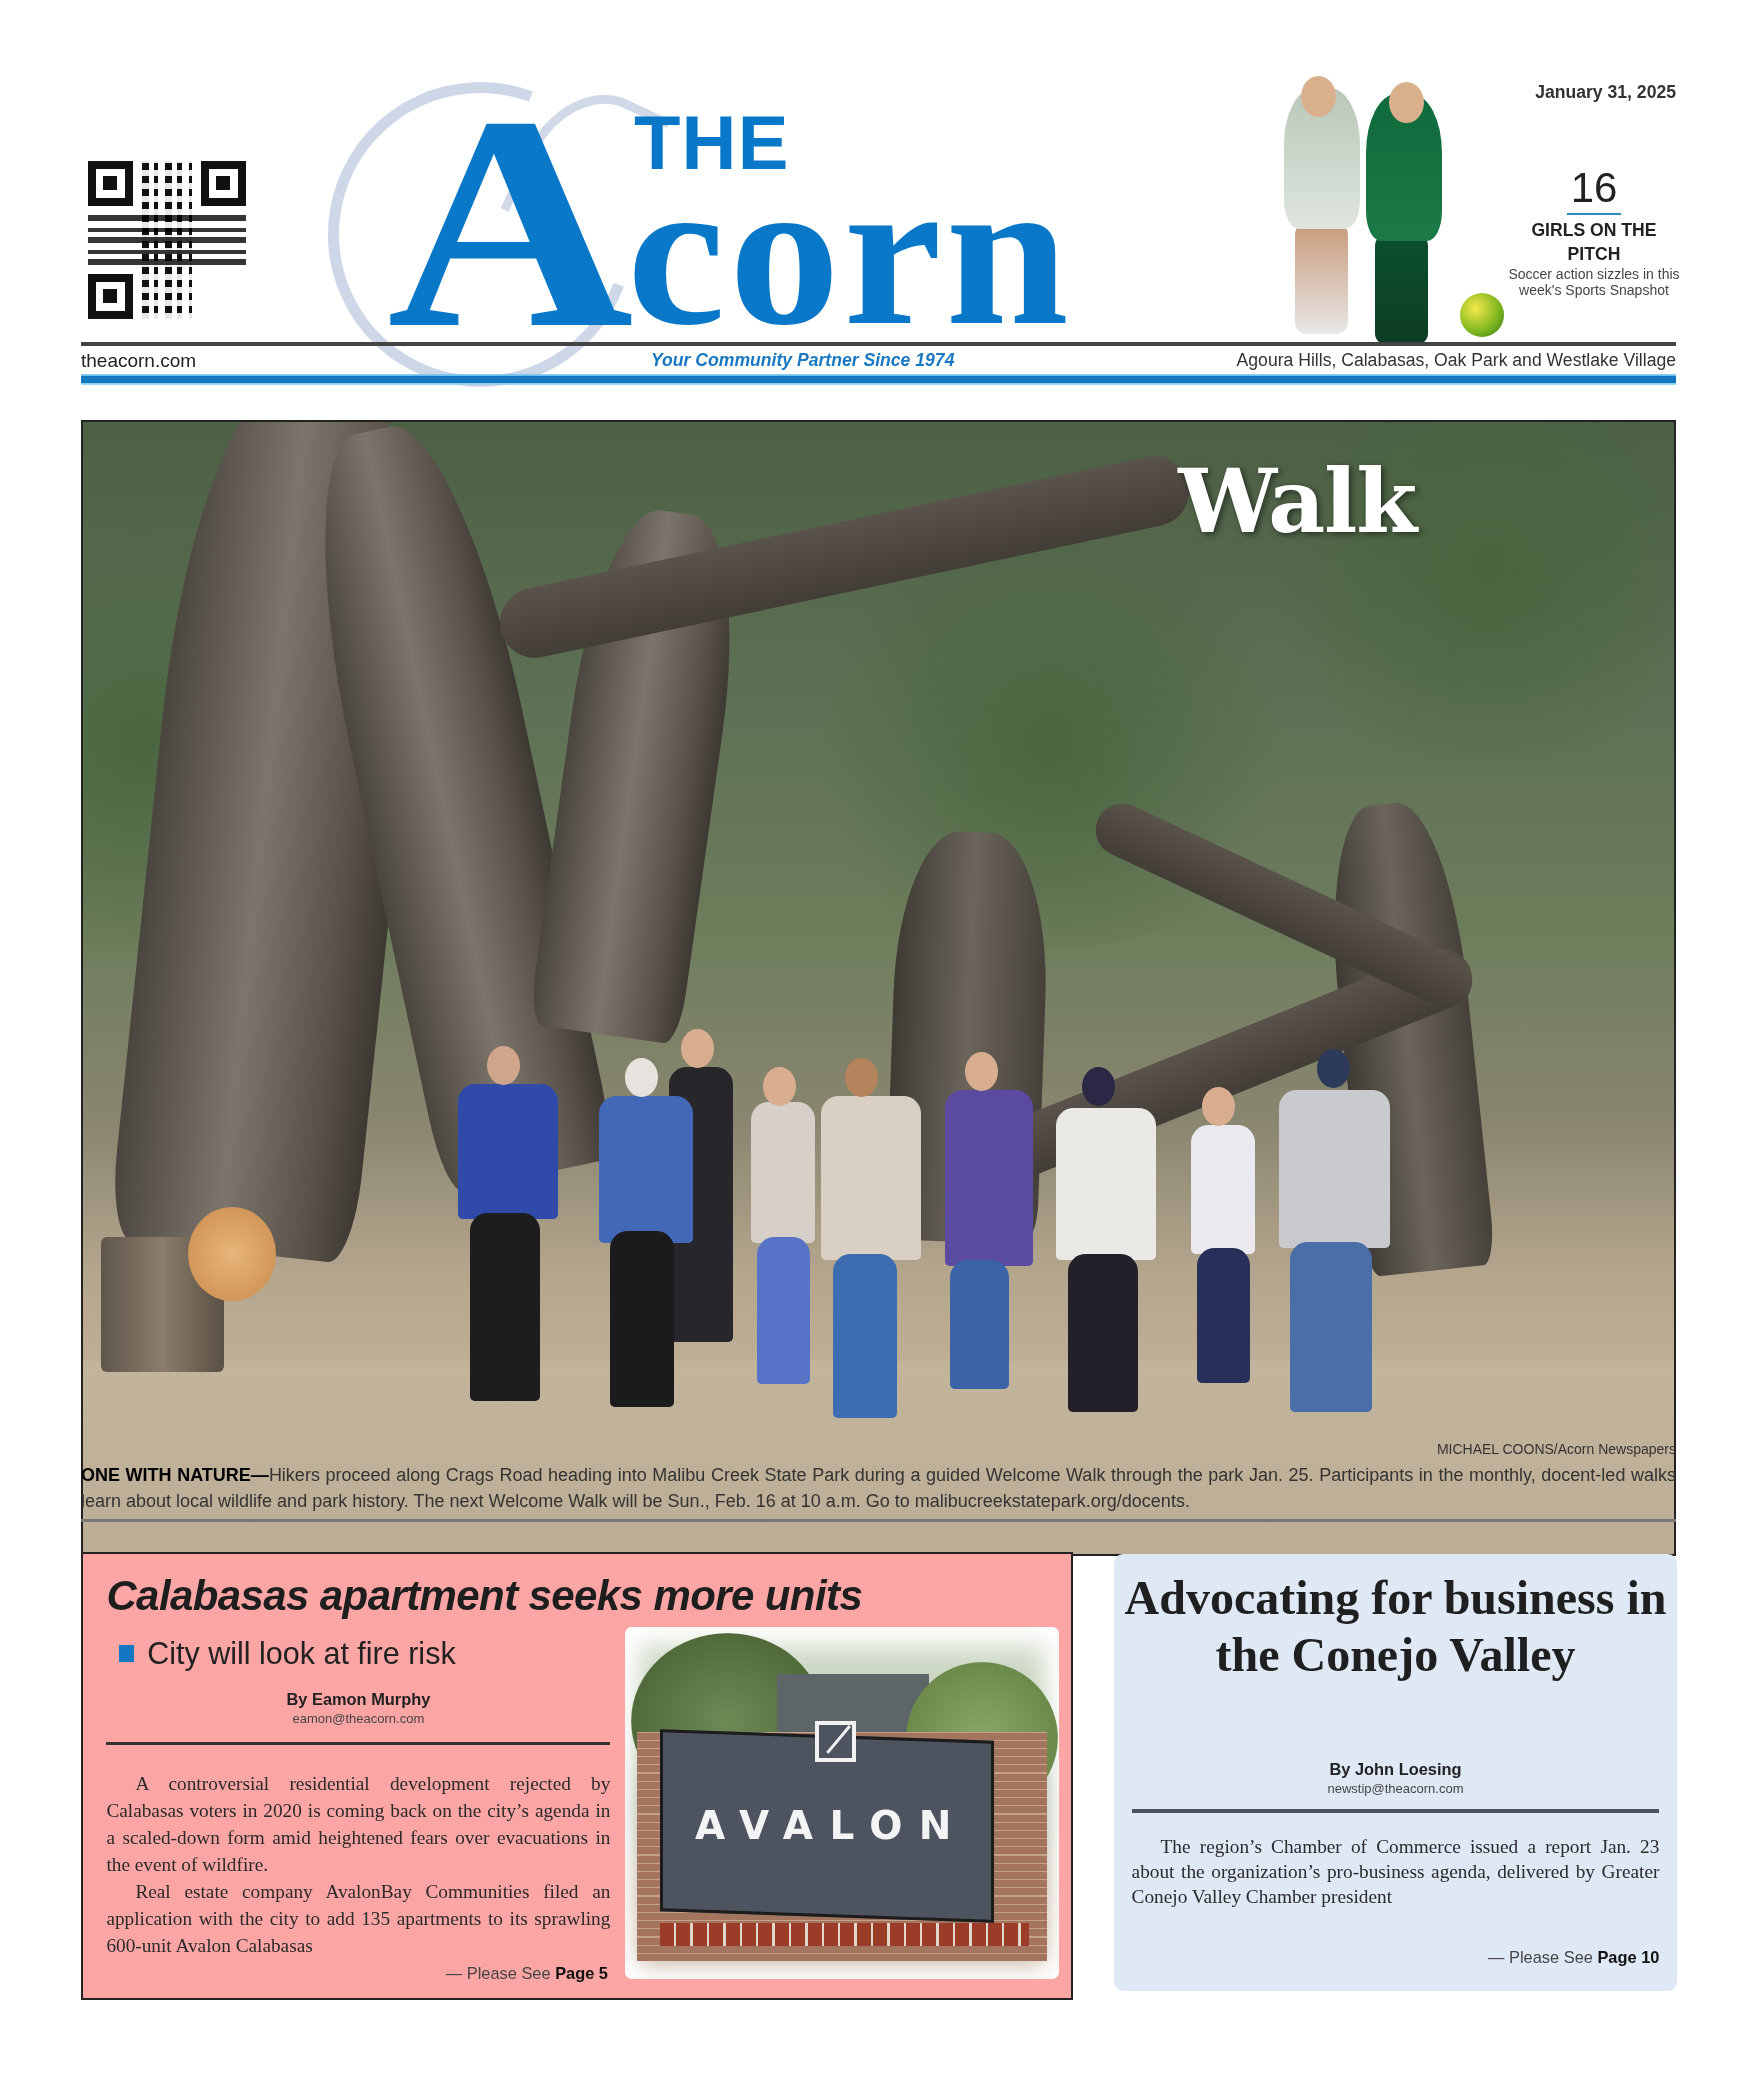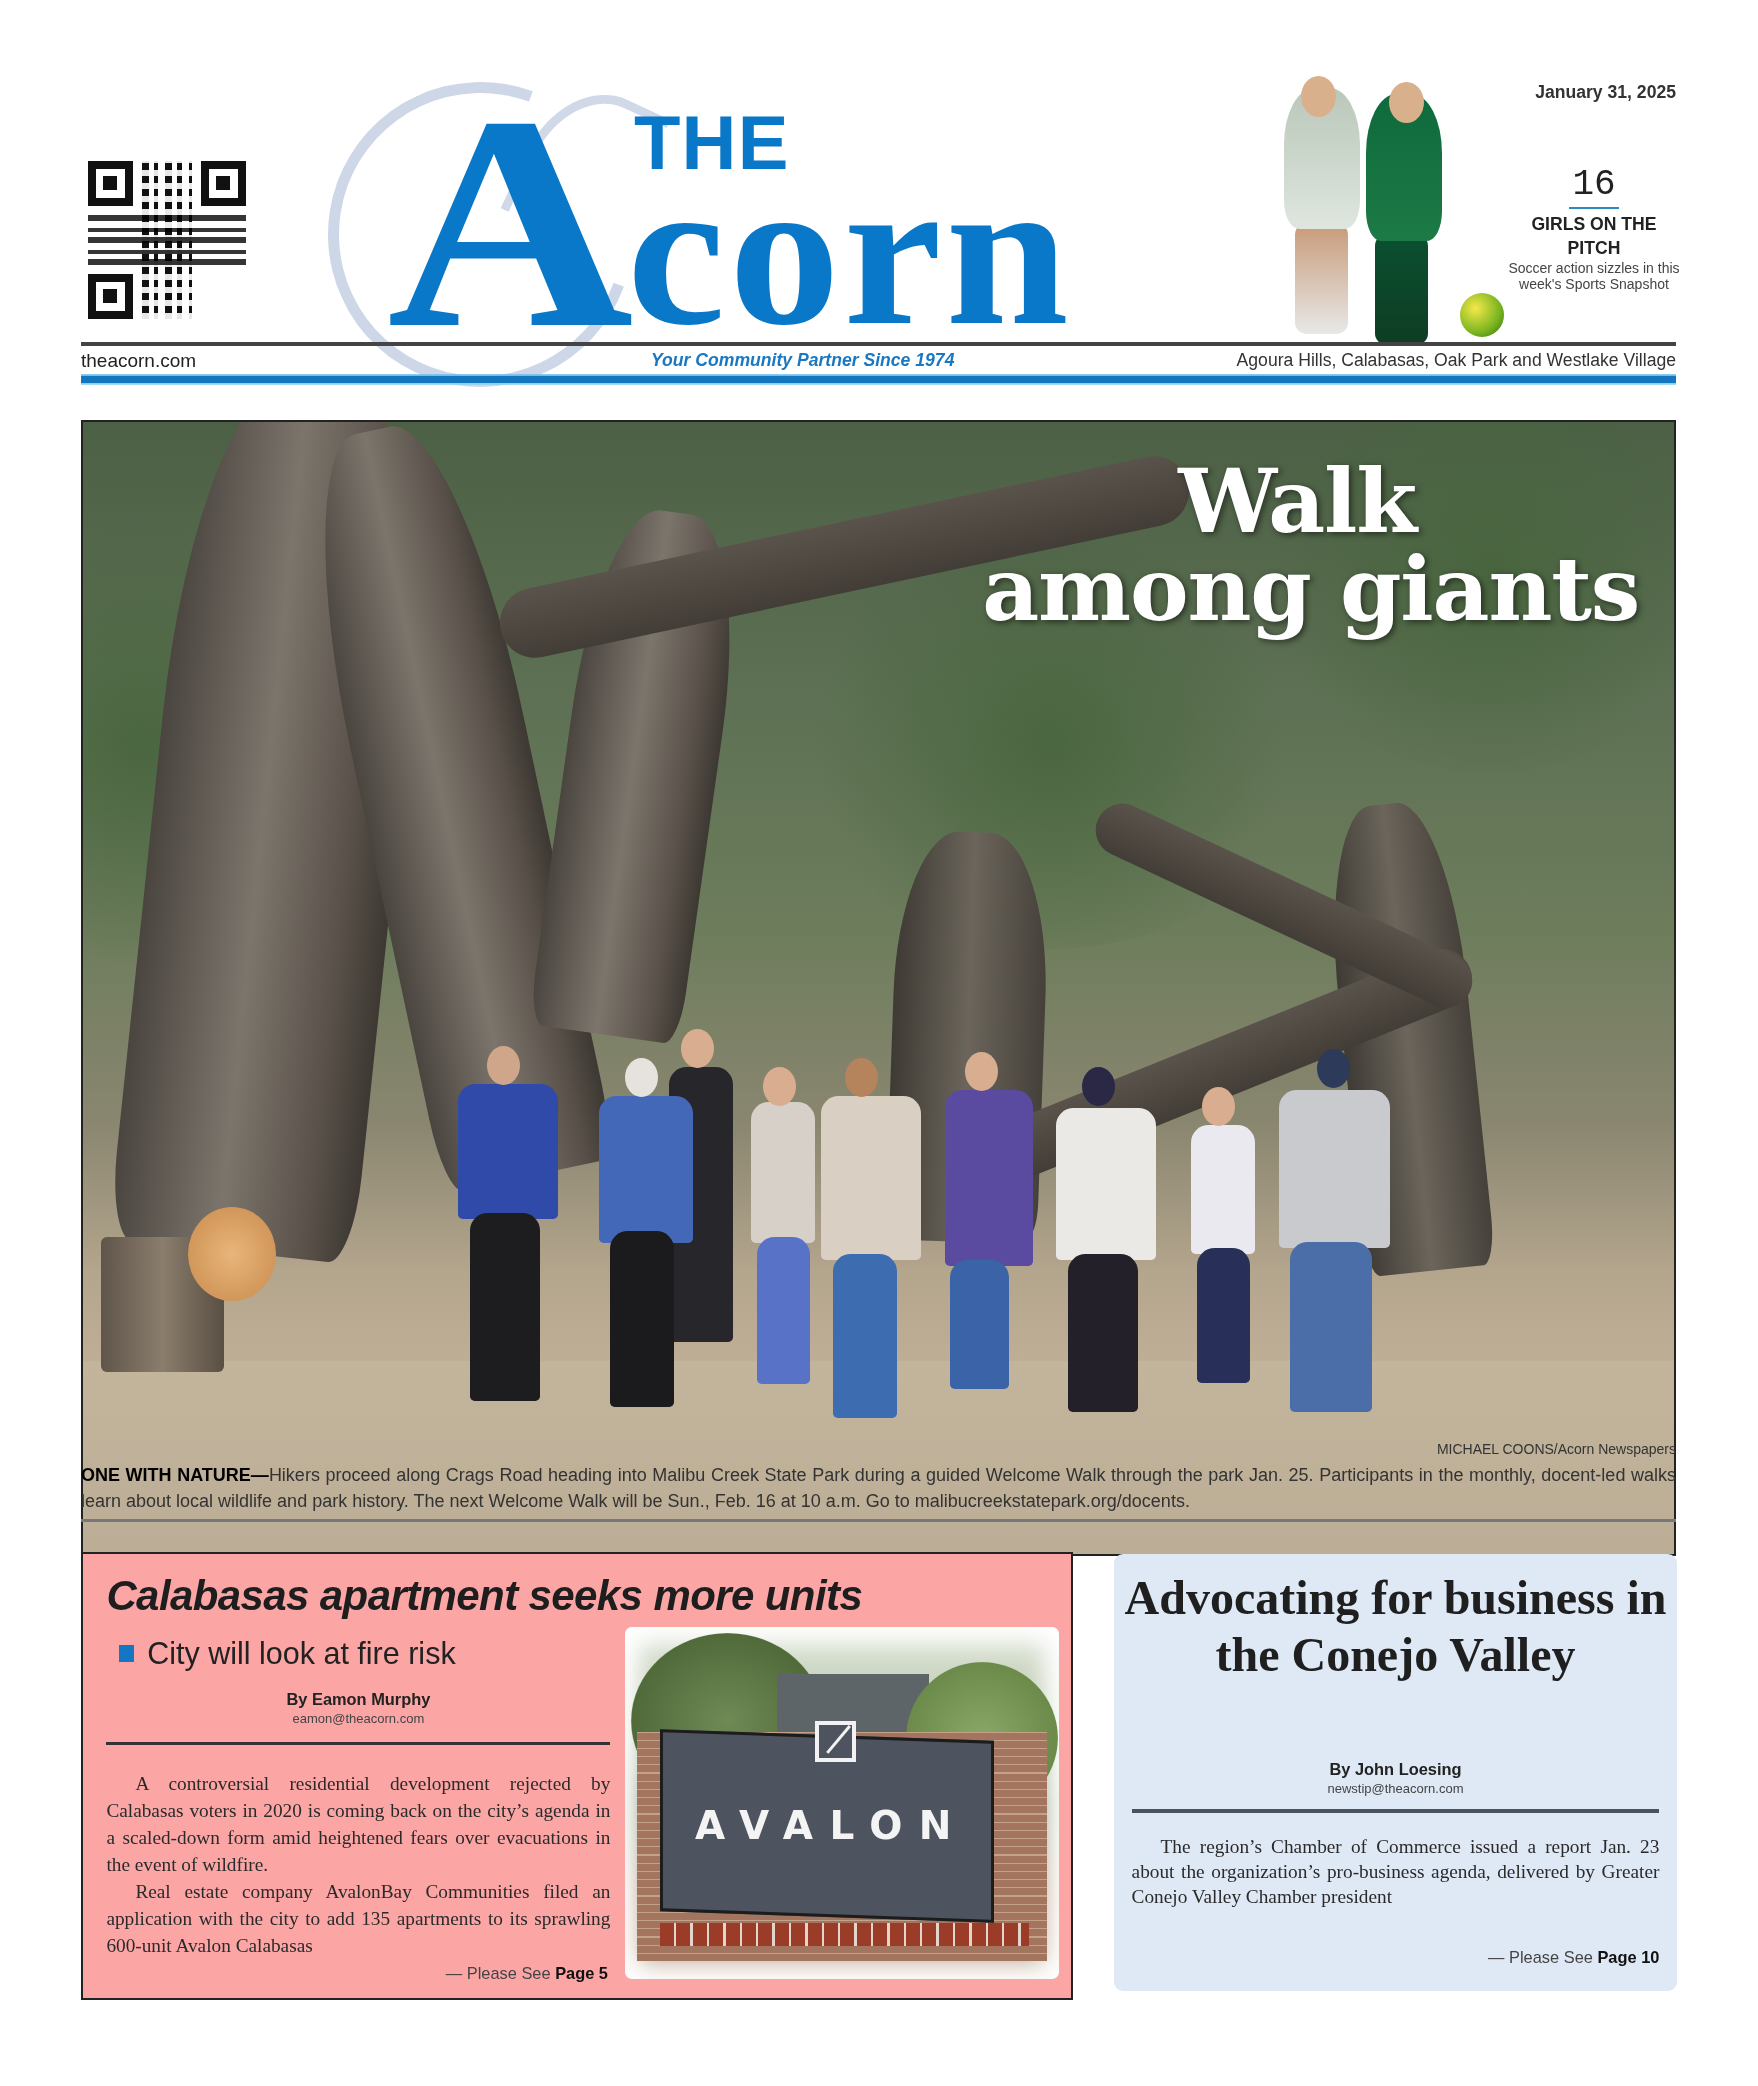--- a/index.html
+++ b/index.html
@@ -44,21 +44,21 @@
   .p1 { left: 11.7px; top: 11.7px; width: 76px; height: 141px; background: linear-gradient(#b9c7b9, #dfe6df); }
   .p1leg { left: 23.4px; top: 147px; width: 53px; height: 111px; background: linear-gradient(#c89a78, #e8e8e8); border-radius: 11.7px; }
   .p2 { left: 94px; top: 17.6px; width: 76px; height: 147px; background: linear-gradient(#0f6a3c, #1c7a46); }
   .p2leg { left: 103px; top: 158px; width: 53px; height: 111px; background: linear-gradient(#0b5030, #0e3d24); border-radius: 11.7px; }
   .head { position: absolute; width: 35px; height: 41px; border-radius: 50%; background: #d9b08c; }
   .h1 { left: 29px; top: 0; } .h2 { left: 117px; top: 5.9px; }
   .ball { position: absolute; left: 188px; top: 217px; width: 44px; height: 44px; border-radius: 50%;
           background: radial-gradient(circle at 35% 35%, #f5e84a, #7bb51f 60%, #2d6b16); }
 
   .teaser { position: absolute; left: 1506px; top: 167px; width: 176px; text-align: center; }
-  .teaser-num { font-family: Liberation Mono, monospace; font-size: 36px; color: #222; line-height: 1; display: inline-block;
+  .teaser-num { font-family: Liberation Sans, sans-serif; font-size: 42px; color: #222; line-height: 1; display: inline-block;
                 padding: 0 3.5px 3.5px; border-bottom: 2.9px solid #2b8ac0; }
   .teaser-title { font-weight: 700; font-size: 17.6px; line-height: 23.4px; color: #222; margin-top: 4.7px; }
   .teaser-sub { font-size: 14px; line-height: 16.4px; color: #444; }
 
   .rule-top { position: absolute; left: 81px; right: 82px; top: 342px; height: 3.5px; background: #444; }
   .site { position: absolute; left: 81px; top: 350px; font-size: 19px; color: #222; }
   .tagline { position: absolute; left: 651px; top: 350px; font-size: 17.6px; font-style: italic; font-weight: 700; color: #1a78c2; }
   .coverage { position: absolute; right: 82px; top: 350px; font-size: 17.6px; color: #333; }
   .rule-blue { position: absolute; left: 81px; right: 82px; top: 376px; height: 7px; background: #1476bf;
                box-shadow: 0 -1.8px 0 #6ec0ec, 0 1.8px 0 #8cd0f2; }
@@ -228,21 +228,20 @@
   <div class="hiker" style="left:1108px;top:703px;width:64px;height:129px;background:#e9e9ef;"></div>
   <div class="hiker" style="left:1114px;top:826px;width:53px;height:135px;background:#28305a;"></div>
   <div class="hk-head" style="left:1119px;top:665px;"></div>
 
   <div class="hiker" style="left:1196px;top:668px;width:111px;height:158px;background:#c9cacd;"></div>
   <div class="hiker" style="left:1207px;top:820px;width:82px;height:170px;background:#4b6ea8;"></div>
   <div class="hk-head" style="left:1234px;top:627px;background:#2e3a5a;"></div>
 
   <div class="headline">
     <span class="l1">Walk</span>
-    <span>among giants</span>
   </div>
 </div>
 
 <div class="credit">MICHAEL COONS/Acorn Newspapers</div>
 <div class="caption">
   <b>ONE WITH NATURE—</b><span>Hikers proceed along Crags Road heading into Malibu Creek State Park during a guided Welcome Walk through the park Jan. 25. Participants in the monthly, docent-led walks learn about local wildlife and park history. The next Welcome Walk will be Sun., Feb. 16 at 10 a.m. Go to malibucreekstatepark.org/docents.</span>
 </div>
 <div class="rule-cap"></div>
 
 <div class="story1">

